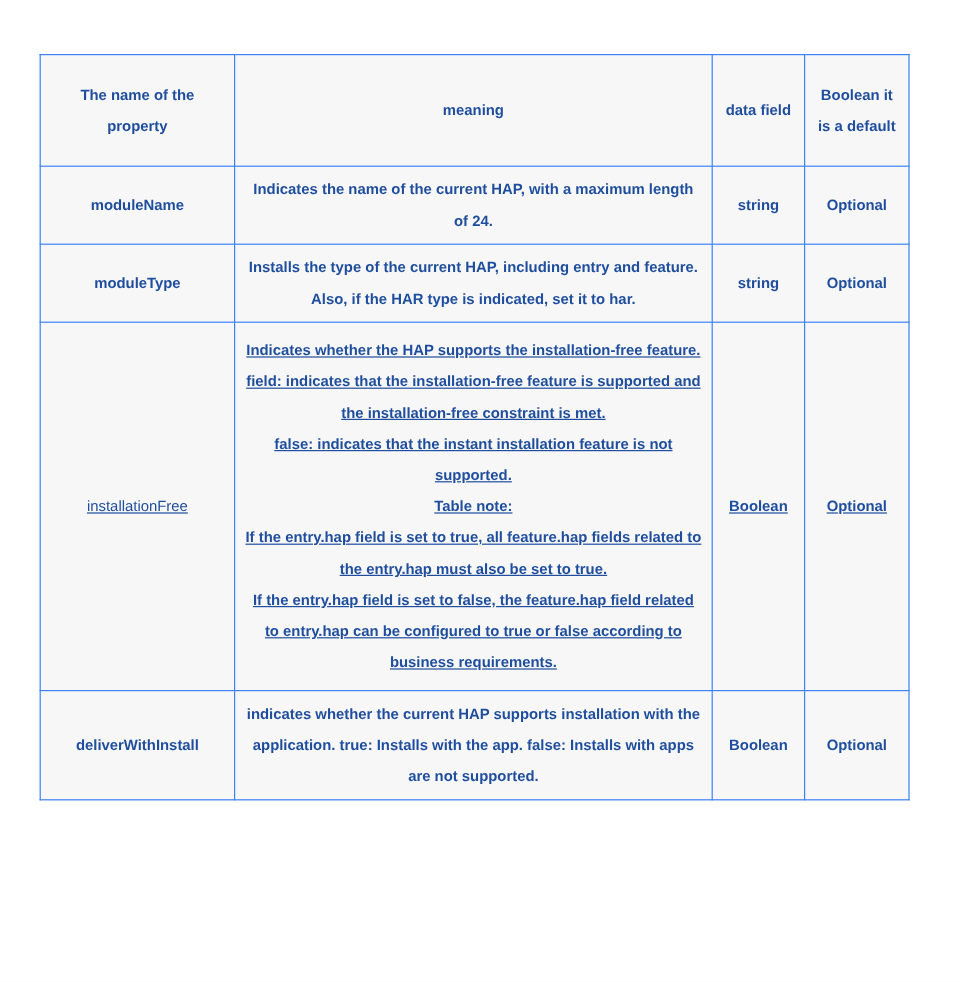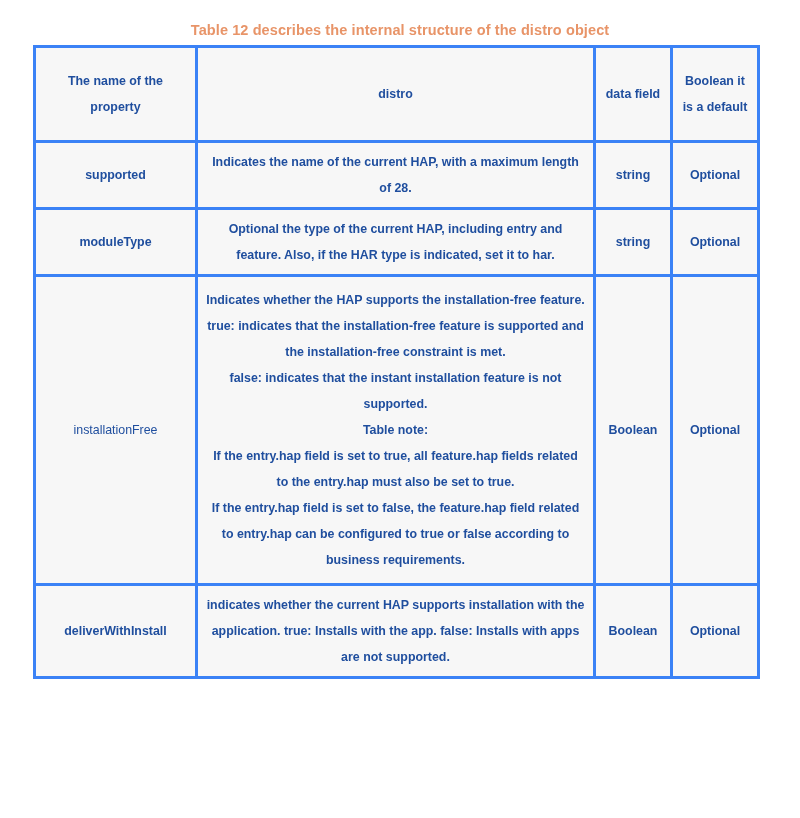--- a/index.html
+++ b/index.html
@@ -43,90 +43,89 @@
     width: 724px;
     background: #f7f7f7;
   }
   table.struct-table col.c-prop   { width: 162px; }
   table.struct-table col.c-mean   { width: 398px; }
   table.struct-table col.c-type   { width: 77px; }
   table.struct-table col.c-def    { width: 87px; }
 
   table.struct-table th,
   table.struct-table td {
-    border: 3px solid #3b82f6;
+    border: 1px solid #3b82f6;
     color: #1f4e9e;
     font-size: 12.4px;
     line-height: 26px;
     text-align: center;
     vertical-align: middle;
     padding: 6px 8px;
     background: #f7f7f7;
     font-weight: bold;
   }
   table.struct-table th {
     height: 80px;
     font-weight: bold;
   }
   th.th-prop, th.th-type, th.th-def, th.th-mean { font-weight: bold; }
 
   td.cell-prop { font-weight: bold; }
   td.cell-prop.light { font-weight: normal; }
   td.cell-mean { line-height: 26px; }
   td.cell-type, td.cell-def { font-weight: bold; }
 
-  tr.row-tall td { padding-top: 10px; padding-bottom: 10px; }
+  tr.row-tall td { padding-top: 10px; padding-bottom: 10px; text-decoration: underline; }
 
   .meaning-line { display: block; }
 </style>
 </head>
 <body>
 
 <div class="page">
 
-  <div class="table-caption">Table 12 describes the internal structure of the distro object</div>
 
   <div class="table-wrap">
     <table class="struct-table">
       <colgroup>
         <col class="c-prop">
           <col class="c-mean">
           <col class="c-type">
           <col class="c-def">
       </colgroup>
       <thead>
         <tr>
           <th class="th-prop">The name of the property</th>
-          <th class="th-mean">distro</th>
+          <th class="th-mean">meaning</th>
           <th class="th-type">data field</th>
           <th class="th-def">Boolean it is a default</th>
         </tr>
       </thead>
       <tbody id="table-body">
           <tr>
-            <td class="cell-prop">supported</td>
+            <td class="cell-prop">moduleName</td>
             <td class="cell-mean">
-              <span class="meaning-line">Indicates the name of the current HAP, with a maximum length of 28.</span>
+              <span class="meaning-line">Indicates the name of the current HAP, with a maximum length of 24.</span>
             </td>
             <td class="cell-type">string</td>
             <td class="cell-def">Optional</td>
           </tr>
           <tr>
             <td class="cell-prop">moduleType</td>
             <td class="cell-mean">
-              <span class="meaning-line">Optional the type of the current HAP, including entry and feature. Also, if the HAR type is indicated, set it to har.</span>
+              <span class="meaning-line">Installs the type of the current HAP, including entry and feature. Also, if the HAR type is indicated, set it to har.</span>
             </td>
             <td class="cell-type">string</td>
             <td class="cell-def">Optional</td>
           </tr>
           <tr class="row-tall">
             <td class="cell-prop light">installationFree</td>
             <td class="cell-mean">
               <span class="meaning-line">Indicates whether the HAP supports the installation-free feature.</span>
-              <span class="meaning-line">true: indicates that the installation-free feature is supported and the installation-free constraint is met.</span>
+              <span class="meaning-line">field: indicates that the installation-free feature is supported and the installation-free constraint is met.</span>
               <span class="meaning-line">false: indicates that the instant installation feature is not supported.</span>
               <span class="meaning-line">Table note:</span>
               <span class="meaning-line">If the entry.hap field is set to true, all feature.hap fields related to the entry.hap must also be set to true.</span>
               <span class="meaning-line">If the entry.hap field is set to false, the feature.hap field related to entry.hap can be configured to true or false according to business requirements.</span>
             </td>
             <td class="cell-type">Boolean</td>
             <td class="cell-def">Optional</td>
           </tr>
           <tr>
             <td class="cell-prop">deliverWithInstall</td>

